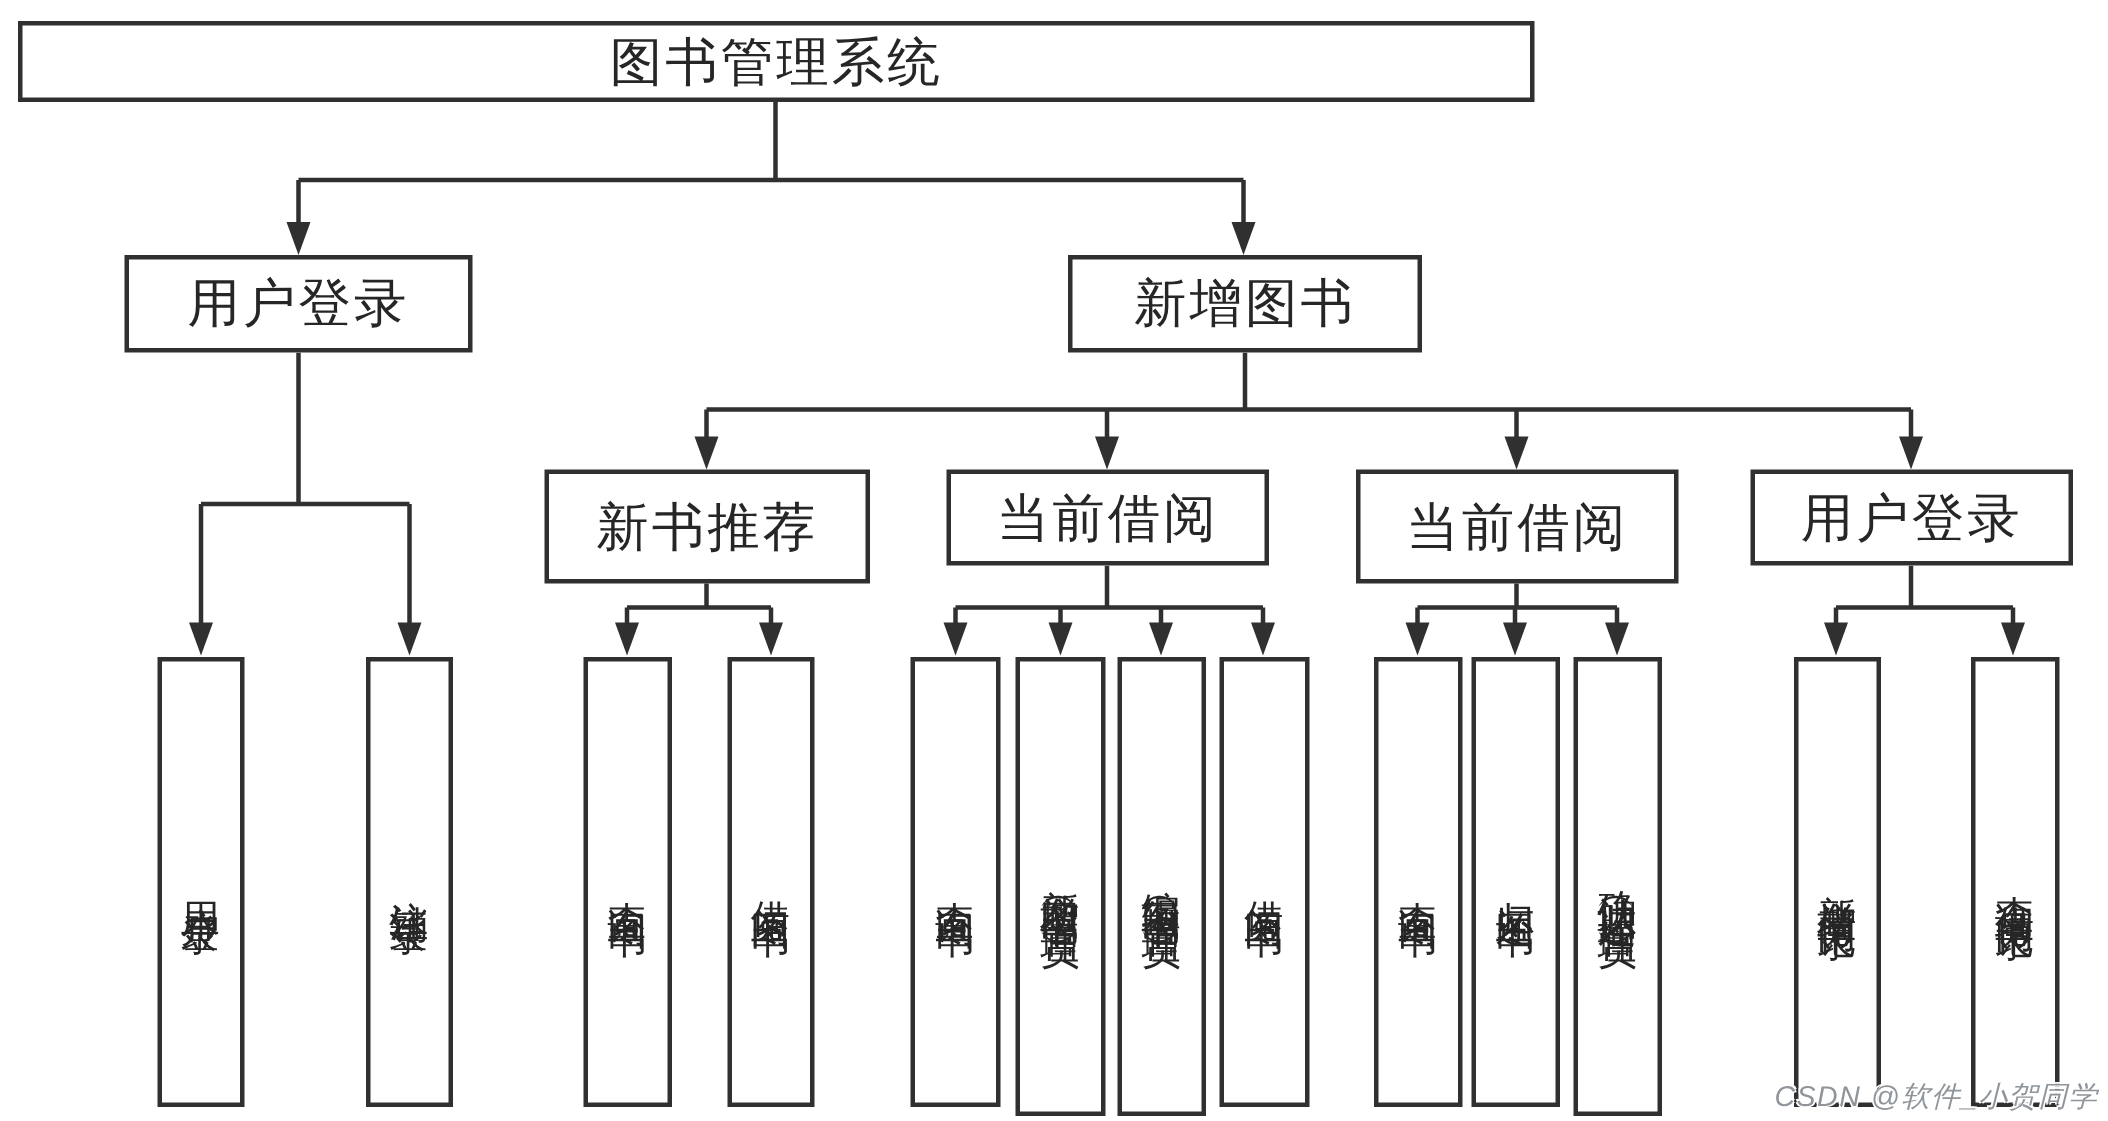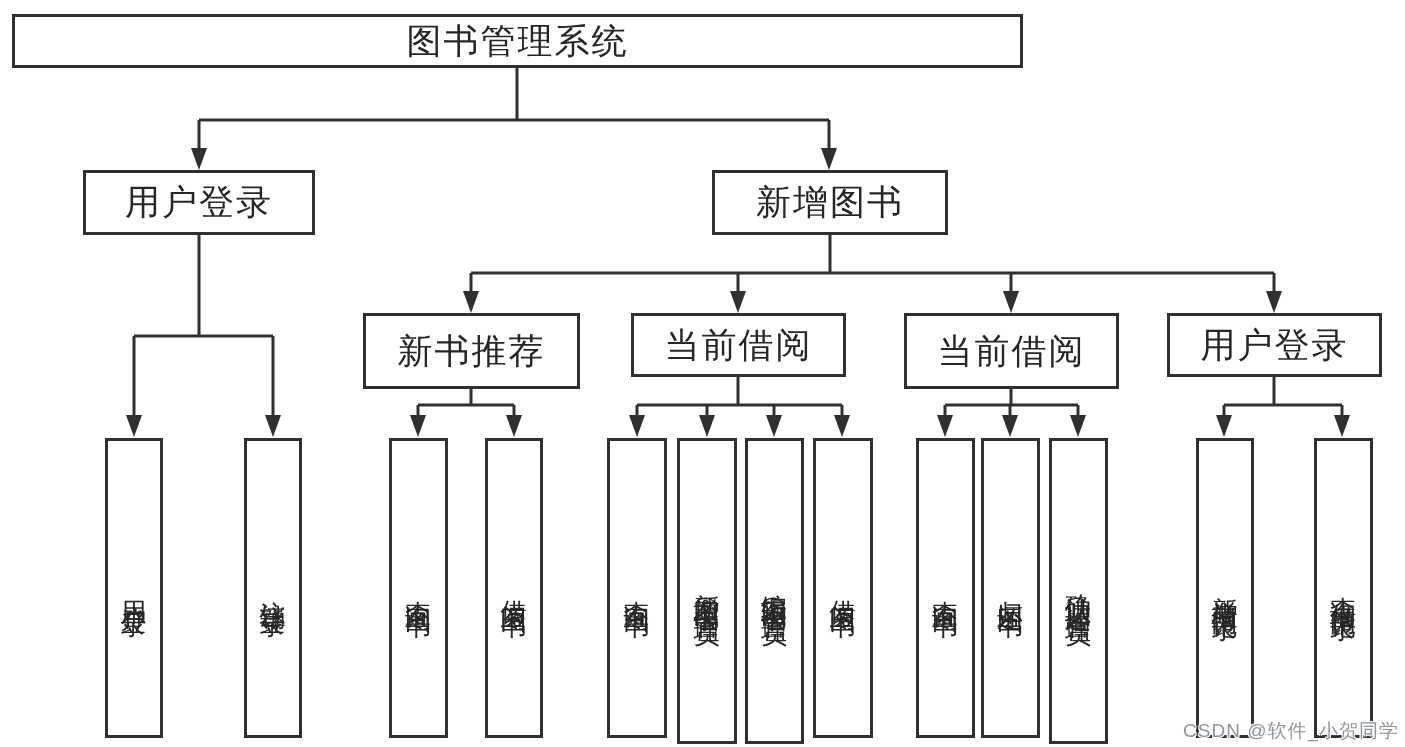--- a/index.html
+++ b/index.html
@@ -18,20 +18,21 @@
   .vbox{
     position:absolute;box-sizing:border-box;background:#ffffff;
     border:3px solid #303030;display:flex;align-items:center;justify-content:center;
     writing-mode:vertical-rl;text-orientation:mixed;
     font-size:26px;letter-spacing:4px;line-height:1;z-index:2;
   }
   .watermark{
     position:absolute;right:6px;bottom:3px;z-index:5;
     font-size:19px;letter-spacing:1px;color:#8f959b;
     text-shadow:-1px -1px 0 #ffffff,1px -1px 0 #ffffff,-1px 1px 0 #ffffff,1px 1px 0 #ffffff;
+    font-style:italic;
   }
 </style>
 </head>
 <body>
 
 <div class="stage">
 
   <svg class="wires" width="1405" height="747" viewBox="0 0 1405 747">
     <path d="M517,68 V121 M199,120 H829 M199,120 V151 M829,120 V151
              M199,235 V336 M134,336 H273 M134,336 V418 M273,336 V418

